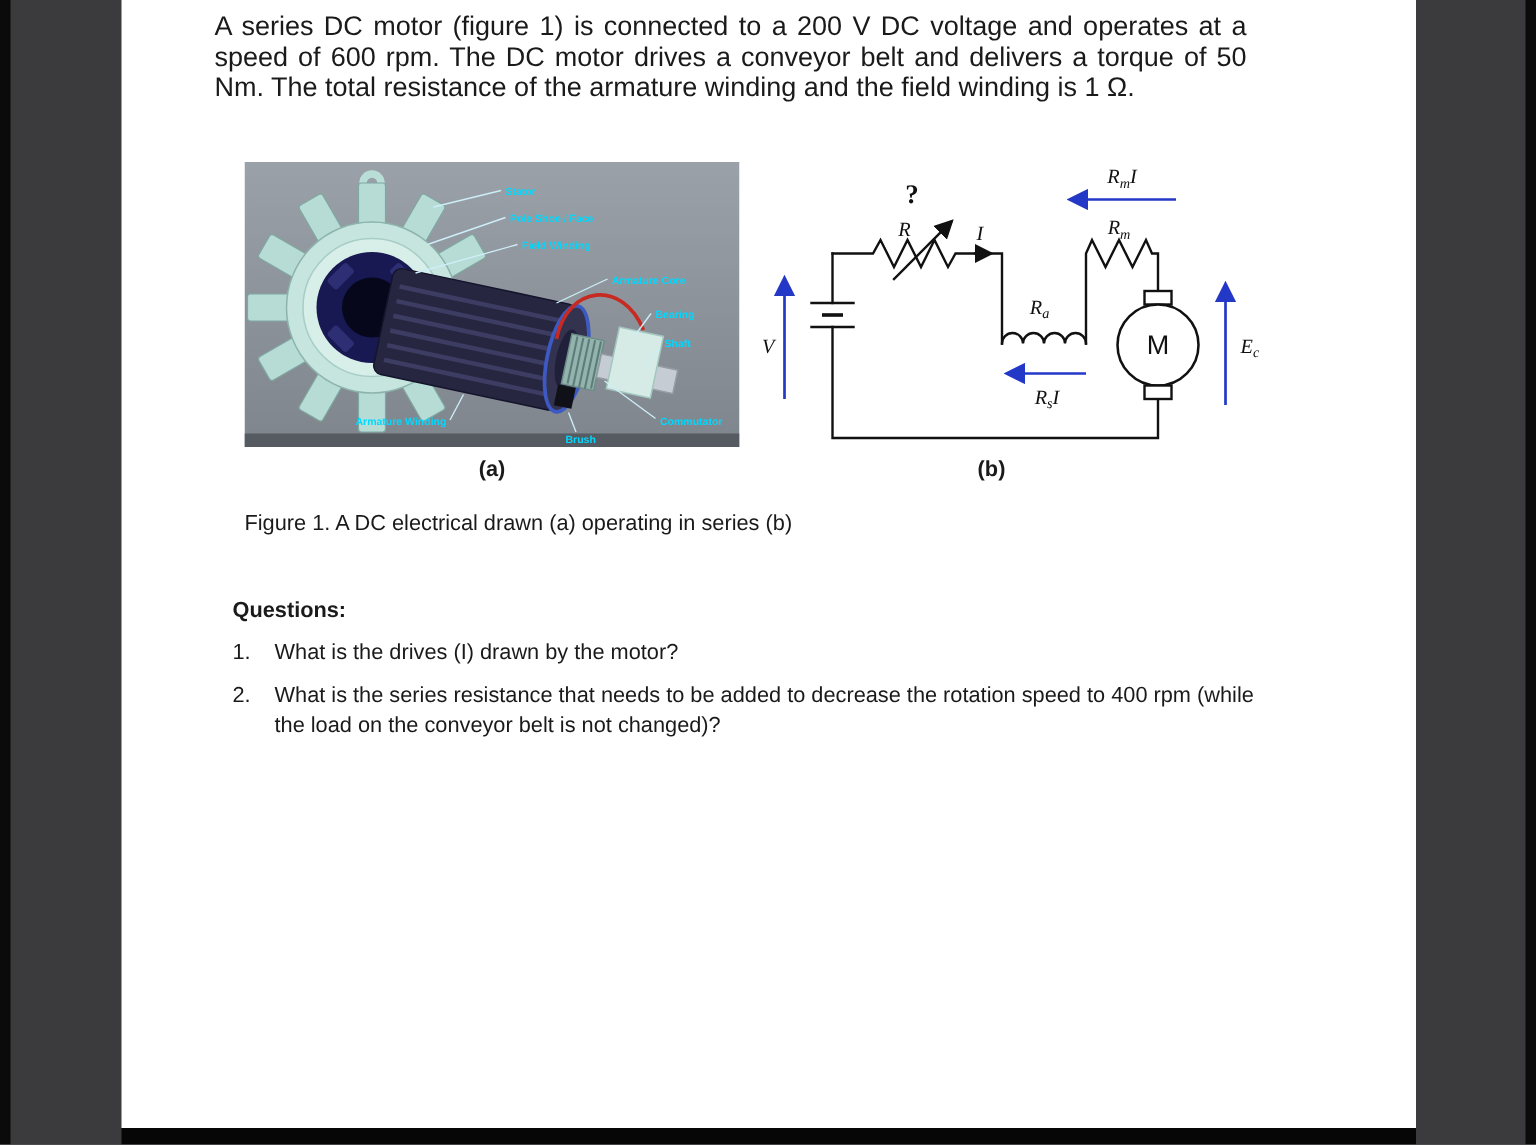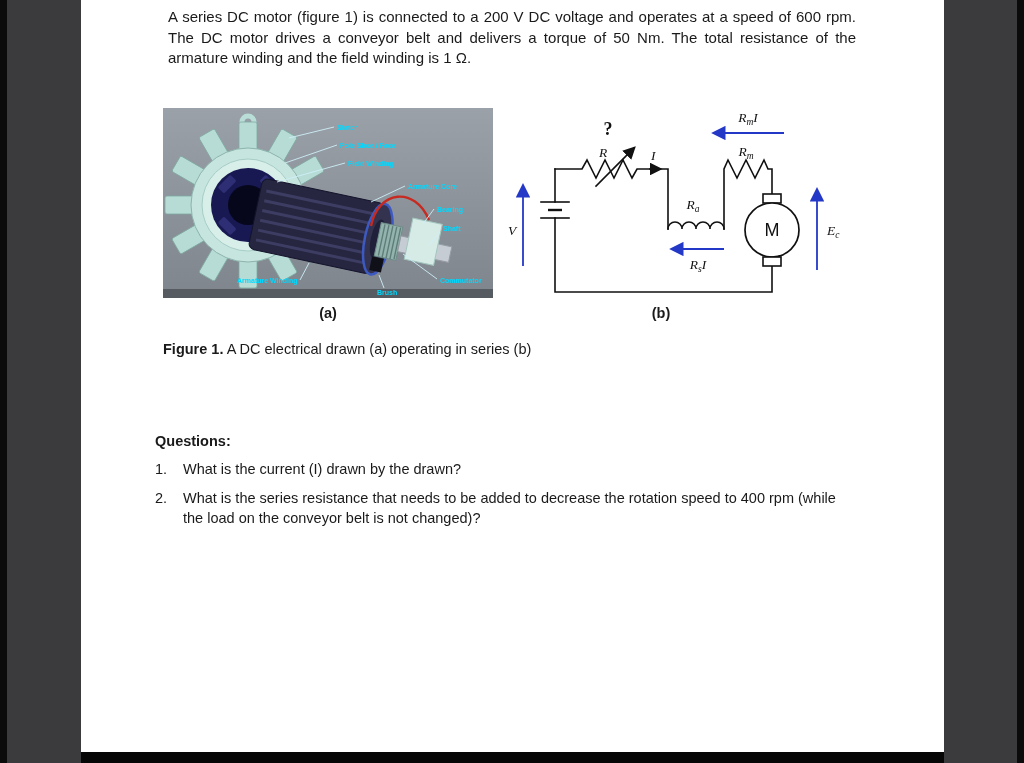--- a/index.html
+++ b/index.html
@@ -4,34 +4,34 @@
 <style>
   html,body{margin:0;padding:0;background:#1c1c1e;}
   .canvas{position:relative;width:1024px;height:763px;background:#3b3b3d;overflow:hidden;
           font-family:"Liberation Sans",sans-serif;color:#1a1a1a;}
   .edge{position:absolute;top:0;height:100%;width:7px;background:#0b0b0b;}
   .edge-left{left:0;}
   .edge-right{right:0;}
   .page{position:absolute;left:81px;top:0;width:863px;height:752px;background:#ffffff;}
   .bottom-strip{position:absolute;left:81px;top:752px;width:863px;height:11px;background:#060606;}
 
-  .intro{position:absolute;left:87px;top:7px;width:688px;margin:0;
-         font-size:15px;line-height:20.5px;text-align:justify;}
+  .intro{position:absolute;left:62px;top:7px;width:688px;margin:0;
+         font-size:18px;line-height:20.5px;text-align:justify;}
 
   .fig-a{position:absolute;left:82px;top:108px;width:330px;height:190px;}
   .fig-b{position:absolute;left:419px;top:102px;width:362px;height:212px;}
 
   .sub-label{position:absolute;font-size:14.5px;font-weight:bold;text-align:center;}
   .label-a{left:82px;top:305px;width:330px;}
   .label-b{left:499px;top:305px;width:162px;}
 
   .caption{position:absolute;left:82px;top:341px;margin:0;font-size:14.5px;}
-  .caption .bold{font-weight:bold;}
-
-  .questions{position:absolute;left:74px;top:399px;width:692px;font-size:14.5px;margin-top:34px;}
+  .caption .bold{font-weight:normal;}
+
+  .questions{position:absolute;left:74px;top:399px;width:692px;font-size:14.5px;}
   .q-head{margin:0 0 10px 0;font-weight:bold;}
   .q-item{display:flex;margin-bottom:9px;line-height:20px;}
   .q-num{width:28px;flex:none;}
   .q-text{flex:1;}
 
   
   .wire{stroke:#111111;stroke-width:1.6;fill:none;stroke-linecap:square;}
   .batt-thick{stroke:#111111;stroke-width:2.4;fill:none;}
   .blue{stroke:#2438c8;stroke-width:1.8;fill:none;}
   .ser{font-family:"Liberation Serif",serif;font-style:italic;font-size:13.5px;fill:#111;}
@@ -185,21 +185,21 @@
 
     <div class="sub-label label-a">(a)</div>
     <div class="sub-label label-b">(b)</div>
 
     <p class="caption"><span class="bold">Figure 1.</span><span> A DC electrical drawn (a) operating in series (b)</span></p>
 
     <div class="questions">
       <p class="q-head">Questions:</p>
       <div class="q-item">
         <span class="q-num">1.</span>
-        <span class="q-text">What is the current (I) drawn by the drawn?</span>
+        <span class="q-text">What is the drives (I) drawn by the motor?</span>
       </div>
       <div class="q-item">
         <span class="q-num">2.</span>
         <span class="q-text">What is the series resistance that needs to be added to decrease the rotation speed to 400 rpm (while the load on the conveyor belt is not changed)?</span>
       </div>
     </div>
 
   </div>
 
   <div class="bottom-strip"></div>

